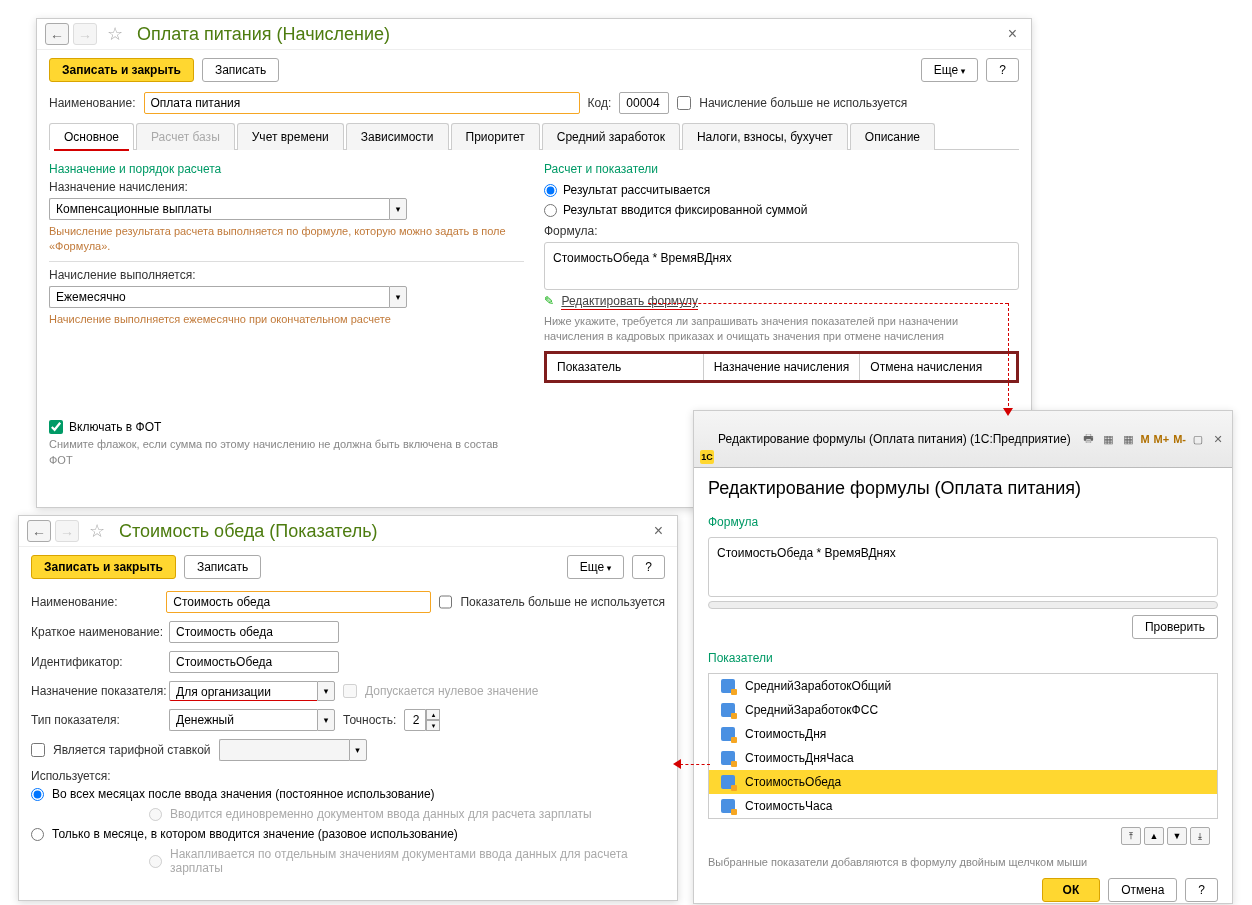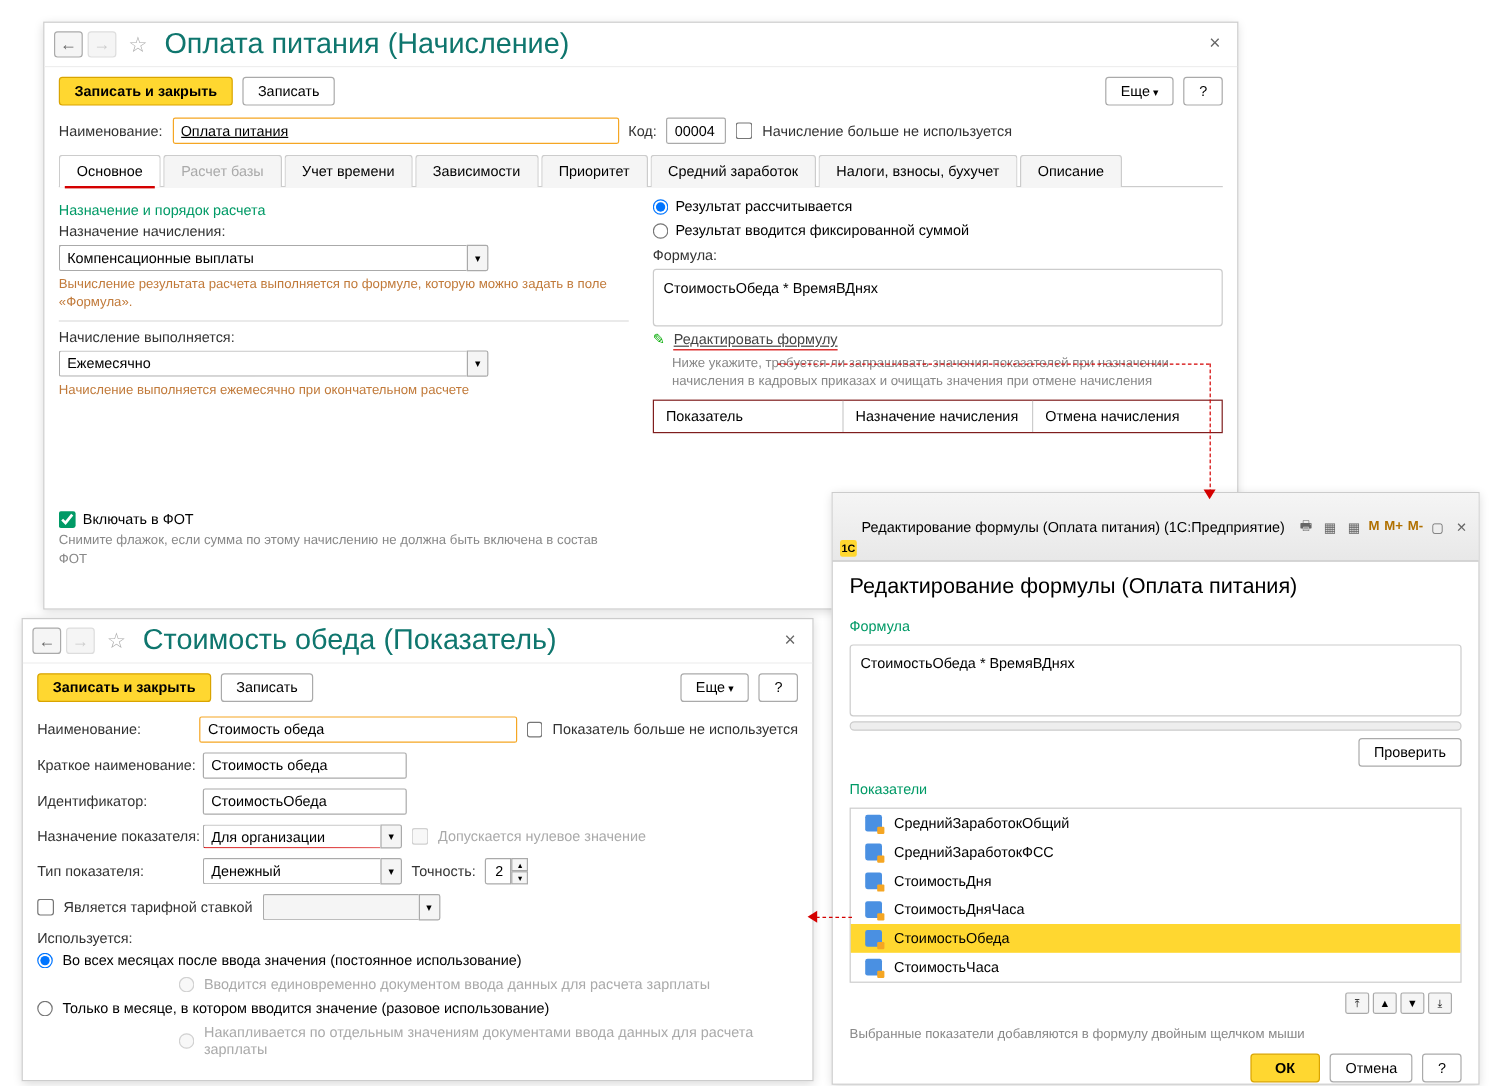--- a/index.html
+++ b/index.html
@@ -2,21 +2,21 @@
 <html><head>
 <meta charset="utf-8">
 <style>
 * { box-sizing: border-box; margin: 0; padding: 0; font-family: Arial, sans-serif; font-size: 12px; }
 body { background: #fff; width: 1252px; height: 905px; position: relative; }
 .window { position: absolute; background: #fff; border: 1px solid #ccc; box-shadow: 0 2px 8px rgba(0,0,0,.15); }
 .window-header { display: flex; align-items: center; padding: 4px 8px; gap: 4px; border-bottom: 1px solid #eee; }
 .nav-btn { width: 24px; height: 22px; border: 1px solid #aaa; background: #f5f5f5; border-radius: 3px; display: flex; align-items: center; justify-content: center; cursor: pointer; color: #666; font-size: 14px; }
 .nav-btn.disabled { color: #ccc; border-color: #ddd; }
 .star-icon { width: 20px; height: 20px; display: flex; align-items: center; justify-content: center; color: #aaa; font-size: 18px; margin: 0 4px; cursor: pointer; }
-.window-title { font-size: 24px; color: #0f766e; flex: 1; padding-left: 4px; }
+.window-title { font-size: 18px; color: #4d7c0f; flex: 1; padding-left: 4px; }
 .close-x { cursor: pointer; color: #666; font-size: 16px; padding: 2px 6px; }
 .toolbar { display: flex; align-items: center; gap: 8px; padding: 8px 12px; }
 .btn { border: 1px solid #aaa; background: #fff; padding: 4px 12px; border-radius: 3px; cursor: pointer; white-space: nowrap; }
 .btn-yellow { background: #ffd730; border-color: #d9a400; font-weight: bold; }
 .btn-dropdown::after { content: " ▾"; font-size: 9px; }
 .form-row { display: flex; align-items: center; gap: 8px; padding: 2px 12px; }
 .form-label { color: #333; white-space: nowrap; }
 .form-input { border: 1px solid #aaa; padding: 3px 6px; border-radius: 2px; background: #fff; }
 .form-input.highlight { border: 1.5px solid #f5a623; }
 .combo { display: flex; }
@@ -28,21 +28,21 @@
 .tab.active { background: #fff; }
 .tab.active::after { content: ''; position: absolute; bottom: -1px; left: 4px; right: 4px; height: 2px; background: #d40000; }
 .tab.disabled { color: #aaa; }
 .section-header { color: #009a66; padding: 6px 0 4px; }
 .hint-text { color: #888; font-size: 11px; line-height: 1.4; }
 .underline-link { color: #444; text-decoration: underline; cursor: pointer; border-bottom: 1px solid #d40000; padding-bottom: 1px; }
 .radio-row { display: flex; align-items: center; gap: 6px; padding: 3px 0; }
 input[type=radio] { cursor: pointer; }
 .formula-box { border: 1px solid #ccc; border-radius: 3px; padding: 8px; min-height: 48px; background: #fff; margin: 4px 0; }
 .pencil-icon { color: #0a0; margin-right: 4px; }
-.table { border: 1px solid #7f1d1d; display: flex; }
+.table { border: 3px solid #7f1d1d; display: flex; }
 .table-col { flex: 1; padding: 6px 10px; border-right: 1px solid #ccc; }
 .table-col:last-child { border-right: none; }
 .col-layout { display: flex; gap: 20px; padding: 0 12px; }
 .col { flex: 1; }
 .win3 .win3-titlebar { background: linear-gradient(#f5f5f5,#e8e8e8); border-bottom: 1px solid #bbb; display: flex; align-items: center; padding: 3px 6px; gap: 4px; font-size: 11px; }
 .win3-titlebar .spacer { flex: 1; }
 .tb-icon { width: 16px; height: 16px; display: flex; align-items: center; justify-content: center; cursor: pointer; font-size: 11px; color: #666; }
 .tb-m { color: #b07000; font-weight: bold; font-size: 11px; cursor: pointer; }
 .list-row { display: flex; align-items: center; gap: 10px; padding: 5px 12px; cursor: pointer; }
 .list-row.selected { background: #ffd730; }
@@ -76,21 +76,21 @@
   </div>
   <div class="toolbar">
     <button class="btn btn-yellow">Записать и закрыть</button>
     <button class="btn">Записать</button>
     <div style="flex:1"></div>
     <button class="btn btn-dropdown">Еще</button>
     <button class="btn">?</button>
   </div>
   <div class="form-row">
     <span class="form-label">Наименование:</span>
-    <input class="form-input highlight" style="width: 372px; text-decoration: underline;" value="Оплата питания">
+    <input class="form-input highlight" style="width: 436px;" value="Оплата питания">
     <span class="form-label">Код:</span>
     <input class="form-input" style="width: 50px;" value="00004">
     <input type="checkbox" style="">
     <span class="form-label">Начисление больше не используется</span>
   </div>
   <div class="tabs">
     <div class="tab active">Основное</div>
     <div class="tab disabled">Расчет базы</div>
     <div class="tab">Учет времени</div>
     <div class="tab">Зависимости</div>
@@ -116,35 +116,36 @@
       </div>
       <div class="hint-text" style="color:#c17a3a">Начисление выполняется ежемесячно при окончательном расчете</div>
       <div style="height:90px"></div>
       <div class="radio-row">
         <input type="checkbox" checked="" class="checkbox-green" style="">
         <span>Включать в ФОТ</span>
       </div>
       <div class="hint-text">Снимите флажок, если сумма по этому начислению не должна быть включена в состав ФОТ</div>
     </div>
     <div class="col">
+      <div class="section-header">Расчет и показатели</div>
       <div class="radio-row">
         <input type="radio" name="r1" checked="" style="">
         <span>Результат рассчитывается</span>
       </div>
       <div class="radio-row">
         <input type="radio" name="r1" style="">
         <span>Результат вводится фиксированной суммой</span>
       </div>
       <div class="form-label" style="margin-top:4px">Формула:</div>
       <div class="formula-box">СтоимостьОбеда * ВремяВДнях</div>
       <div style="margin:4px 0">
         <span class="pencil-icon">✎</span>
         <span class="underline-link">Редактировать формулу</span>
       </div>
-      <div class="hint-text" style="margin:6px 16px">Ниже укажите, требуется ли запрашивать значения показателей при назначении начисления в кадровых приказах и очищать значения при отмене начисления</div>
+      <div class="hint-text" style="margin:6px 0">Ниже укажите, требуется ли запрашивать значения показателей при назначении начисления в кадровых приказах и очищать значения при отмене начисления</div>
       <div class="table">
         <div class="table-col">Показатель</div>
         <div class="table-col">Назначение начисления</div>
         <div class="table-col">Отмена начисления</div>
       </div>
     </div>
   </div>
 </div>
 
 <div class="window" style="left:18px; top:515px; width:660px; height:386px;">

